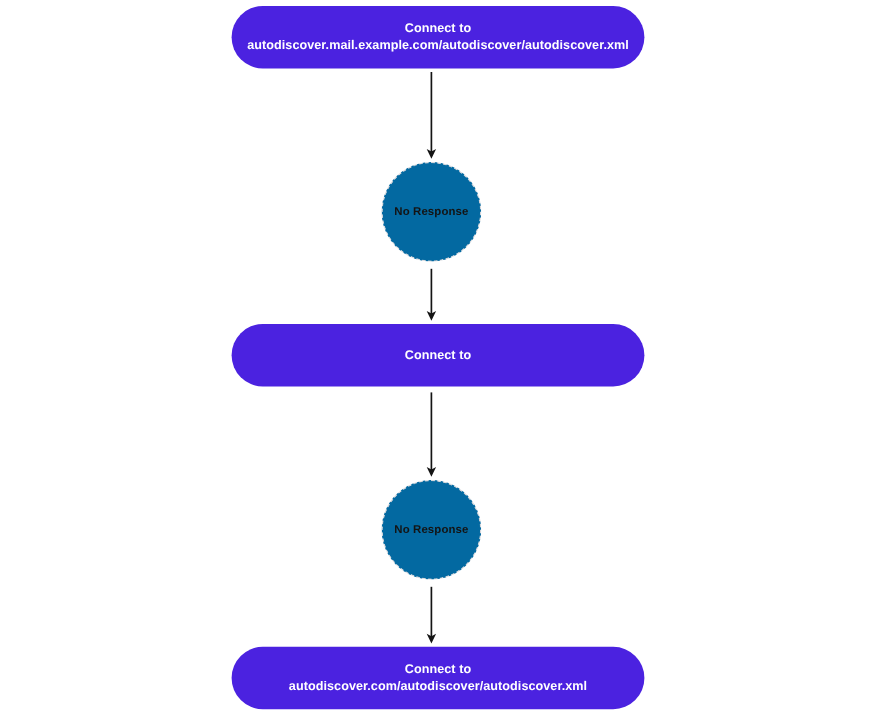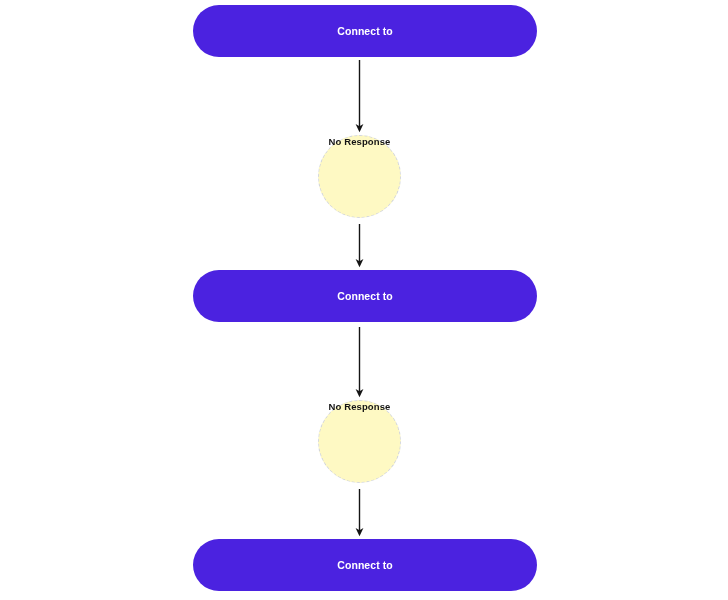--- a/index.html
+++ b/index.html
@@ -49,24 +49,25 @@
   #node-pill-2 { top: 270px; }
   #node-pill-3 { top: 539px; }
 
   
   .node-circle {
     position: absolute;
     left: 318px;
     width: 83px;
     height: 83px;
     box-sizing: border-box;
-    background: #fef9c3;
+    background: #0369a1;
     border: 1px dashed #d2d5da;
     border-radius: 50%;
     display: flex;
+    align-items: center;
     justify-content: center;
     text-align: center;
     color: #141414;
     font-size: 9.5px;
     font-weight: bold;
     letter-spacing: 0.1px;
   }
 
   #node-circle-1 { top: 135px; }
   #node-circle-2 { top: 400px; }
@@ -97,31 +98,33 @@
 
     <line x1="359.5" y1="224" x2="359.5" y2="263" stroke="#141414" stroke-width="1.4" marker-end="url(#arrowhead)"></line>
 
     <line x1="359.5" y1="327" x2="359.5" y2="393" stroke="#141414" stroke-width="1.4" marker-end="url(#arrowhead)"></line>
 
     <line x1="359.5" y1="489" x2="359.5" y2="532" stroke="#141414" stroke-width="1.4" marker-end="url(#arrowhead)"></line>
   </svg>
 
   <div class="node-pill" id="node-pill-1">
     <span class="line1">Connect to</span>
+    <span class="line2">autodiscover.mail.example.com/autodiscover/autodiscover.xml</span>
   </div>
 
   <div class="node-circle" id="node-circle-1">
     <span>No Response</span>
   </div>
 
   <div class="node-pill" id="node-pill-2">
     <span class="line1">Connect to</span>
   </div>
 
   <div class="node-circle" id="node-circle-2">
     <span>No Response</span>
   </div>
 
   <div class="node-pill" id="node-pill-3">
     <span class="line1">Connect to</span>
+    <span class="line2">autodiscover.com/autodiscover/autodiscover.xml</span>
   </div>
 
 </div>
 
 </body></html>

